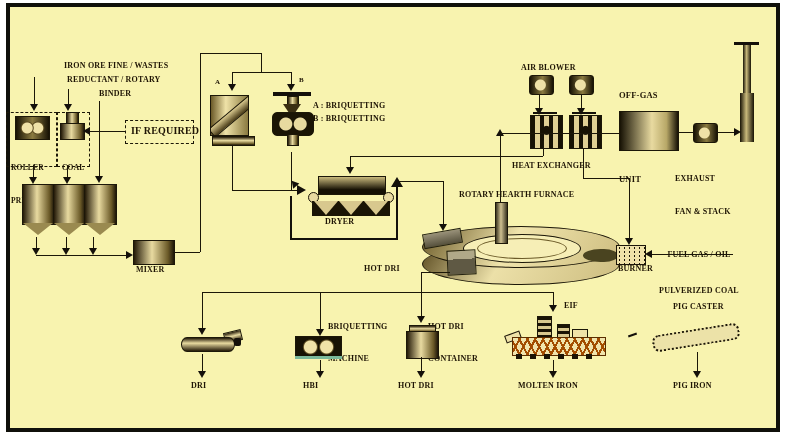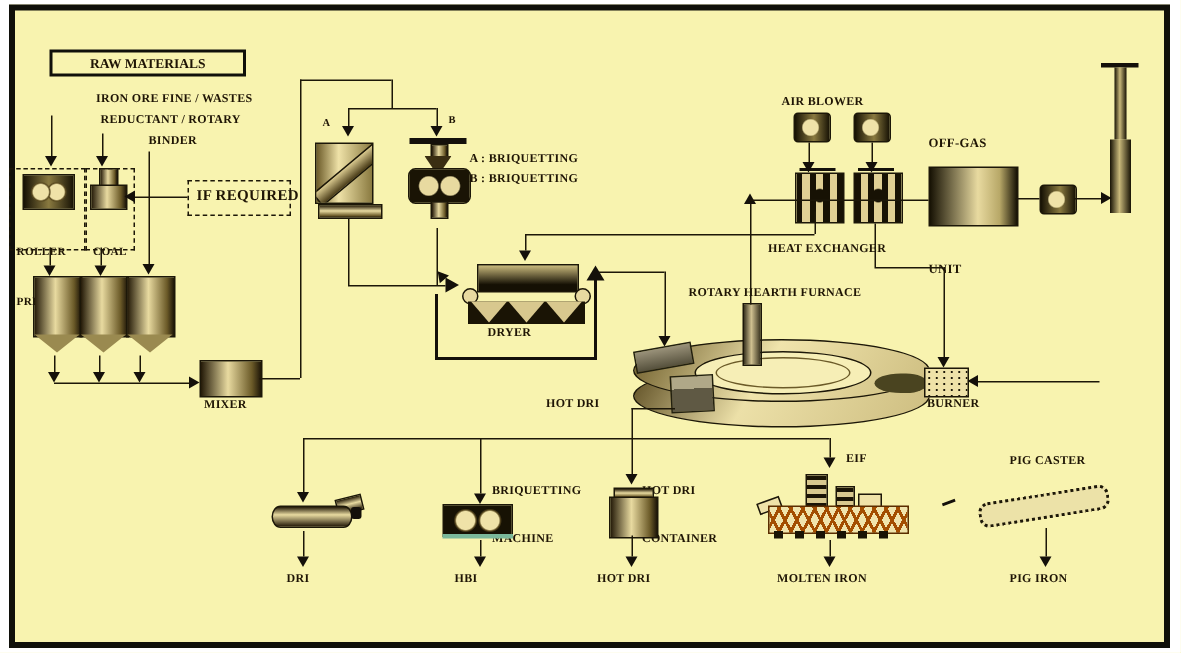--- a/index.html
+++ b/index.html
@@ -27,23 +27,20 @@
   .mh{background:linear-gradient(180deg,#241A08,#E8DAA0 45%,#6B5A28 85%,#1E1608);border:1px solid #1c1708;}
   .icon{position:absolute;}
   .tri{position:absolute;width:0;height:0;}
 </style>
 </head>
 <body>
 
 <div id="stage">
   <div id="frame"></div>
 
-  <div class="ttl" style="left:33px;top:33px;width:127px;height:14px;">
-    <span>RAW MATERIALS</span>
-  </div>
 
   <div class="lbl" style="left:36px;top:61px;padding-left:28px;">IRON ORE FINE / WASTES</div>
   <div class="lbl" style="left:67px;top:75px;">REDUCTANT / ROTARY</div>
   <div class="lbl" style="left:99px;top:89px;">BINDER</div>
 
   <div class="dash" style="left:6px;top:112px;width:49px;height:53px;"></div>
   <div class="dash" style="left:57px;top:112px;width:31px;height:53px;"></div>
   <div class="dash" style="left:125px;top:120px;width:67px;height:22px;"></div>
   <div class="lbl" style="left:131px;top:126px;font-size:10px;">IF REQUIRED</div>
 
@@ -115,30 +112,38 @@
     <div>OFF-GAS</div>
     <div>CLEANING</div>
     <div>UNIT</div>
   </div>
   <div class="icon" style="left:619px;top:111px;width:58px;height:38px;border:1px solid #1c1708;background:linear-gradient(90deg,#171204,#E8DAA0 55%,#B8A868 80%,#171204);"></div>
 
   <div class="icon" style="left:693px;top:123px;width:23px;height:18px;border:1px solid #1c1708;border-radius:3px;background:radial-gradient(circle at 45% 50%,#EFE2A8 0 5px,transparent 6px),linear-gradient(90deg,#171204,#8a7a40 55%,#171204);"></div>
   <div class="icon" style="left:734px;top:42px;width:25px;height:3px;background:#14100a;"></div>
   <div class="icon" style="left:743px;top:45px;width:8px;height:48px;background:linear-gradient(90deg,#171204,#C8B87A 45%,#171204);"></div>
   <div class="icon" style="left:740px;top:93px;width:14px;height:49px;background:linear-gradient(90deg,#171204,#C8B87A 45%,#171204);"></div>
+  <div class="lbl" style="left:675px;top:151px;line-height:11px;">
+    <div>EXHAUST</div>
+    <div>FAN &amp; STACK</div>
+  </div>
 
   <div class="lbl" style="left:459px;top:190px;">ROTARY HEARTH FURNACE</div>
   <div class="icon" style="left:422px;top:243px;width:196px;height:40px;border-radius:50%;border:1px solid #1c1708;background:linear-gradient(120deg,#5A4A20,#ECE0A8 40%,#CDBD80);"></div>
   <div class="icon" style="left:422px;top:226px;width:196px;height:40px;border-radius:50%;border:1px solid #1c1708;background:linear-gradient(120deg,#6B5A28,#F0E4AC 45%,#CDBD80);"></div>
   <div class="icon" style="left:463px;top:234px;width:116px;height:27px;border-radius:50%;border:1px solid #1c1708;background:#F6EEB6;"></div>
   <div class="icon" style="left:477px;top:238px;width:88px;height:19px;border-radius:50%;border:1px solid #6b5a28;"></div>
   <div class="icon" style="left:495px;top:202px;width:11px;height:40px;border:1px solid #1c1708;background:linear-gradient(90deg,#3A3420,#CFC090 45%,#3A3420);"></div>
   <div class="icon" style="left:423px;top:231px;width:37px;height:13px;border:1px solid #22200f;background:linear-gradient(180deg,#9A927A,#55503C);transform:rotate(-10deg);"></div>
   <div class="icon" style="left:447px;top:250px;width:27px;height:23px;border:1px solid #22200f;background:linear-gradient(180deg,#B0A888 35%,#5F5944 35%);transform:rotate(-3deg);"></div>
 
+  <div class="lbl" style="left:653px;top:225px;line-height:12px;text-align:center;width:92px;">
+    <div>FUEL GAS / OIL</div>
+    <div>PULVERIZED COAL</div>
+  </div>
   <div class="icon" style="left:583px;top:249px;width:35px;height:13px;background:#4A4420;border-radius:50% 40% 40% 50%/50%;"></div>
   <div class="icon" style="left:616px;top:245px;width:28px;height:18px;border:1px solid #1c1708;background-color:#EFE2A8;background-image:radial-gradient(#1c1708 0.9px,transparent 1px);background-size:5px 4px;"></div>
   <div class="lbl" style="left:618px;top:264px;">BURNER</div>
 
   <div class="lbl" style="left:364px;top:264px;">HOT DRI</div>
 
   <div class="icon" style="left:224px;top:331px;width:16px;height:9px;border:1px solid #1c1708;background:linear-gradient(180deg,#241A08,#E8DAA0 45%,#241A08);transform:rotate(-14deg);"></div>
   <div class="icon" style="left:181px;top:337px;width:52px;height:13px;border:1px solid #1c1708;border-radius:6px/50%;background:linear-gradient(180deg,#241A08,#E8DAA0 40%,#241A08);"></div>
   <div class="icon" style="left:234px;top:338px;width:7px;height:8px;background:#14100a;border-radius:2px;"></div>
 

